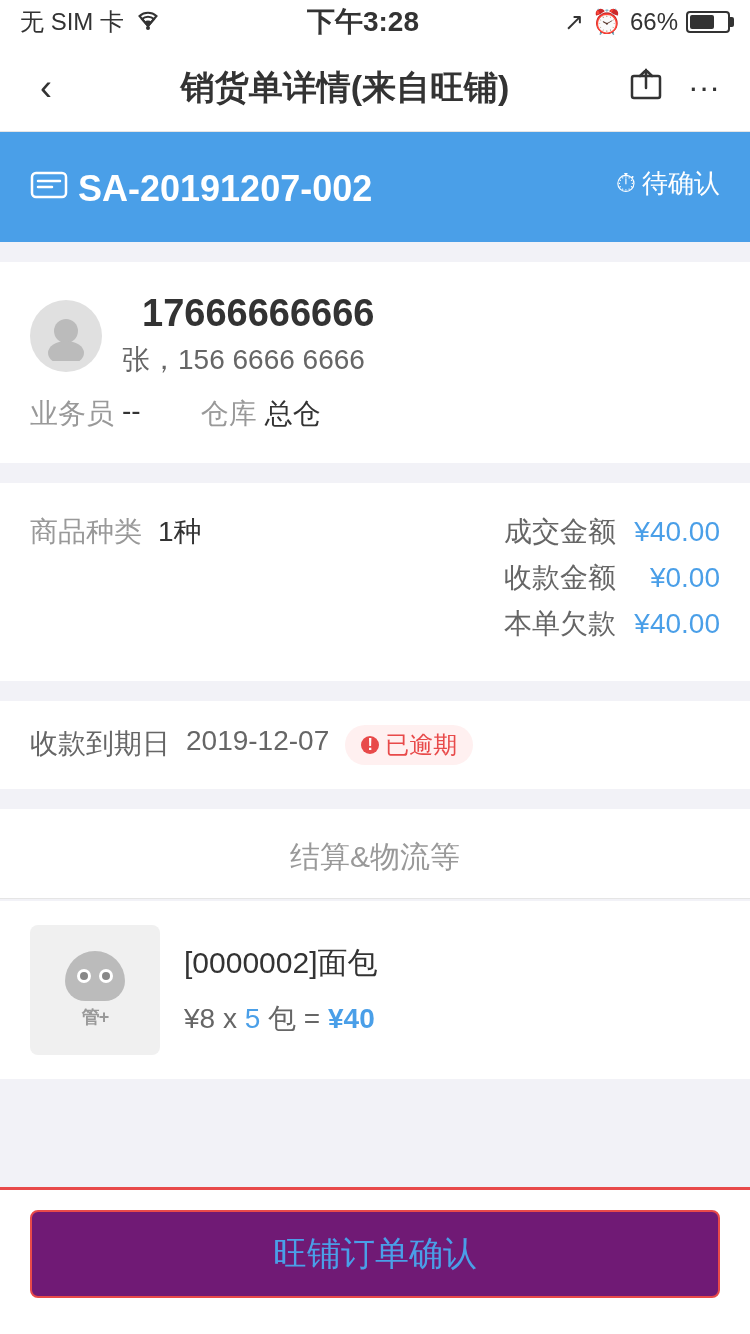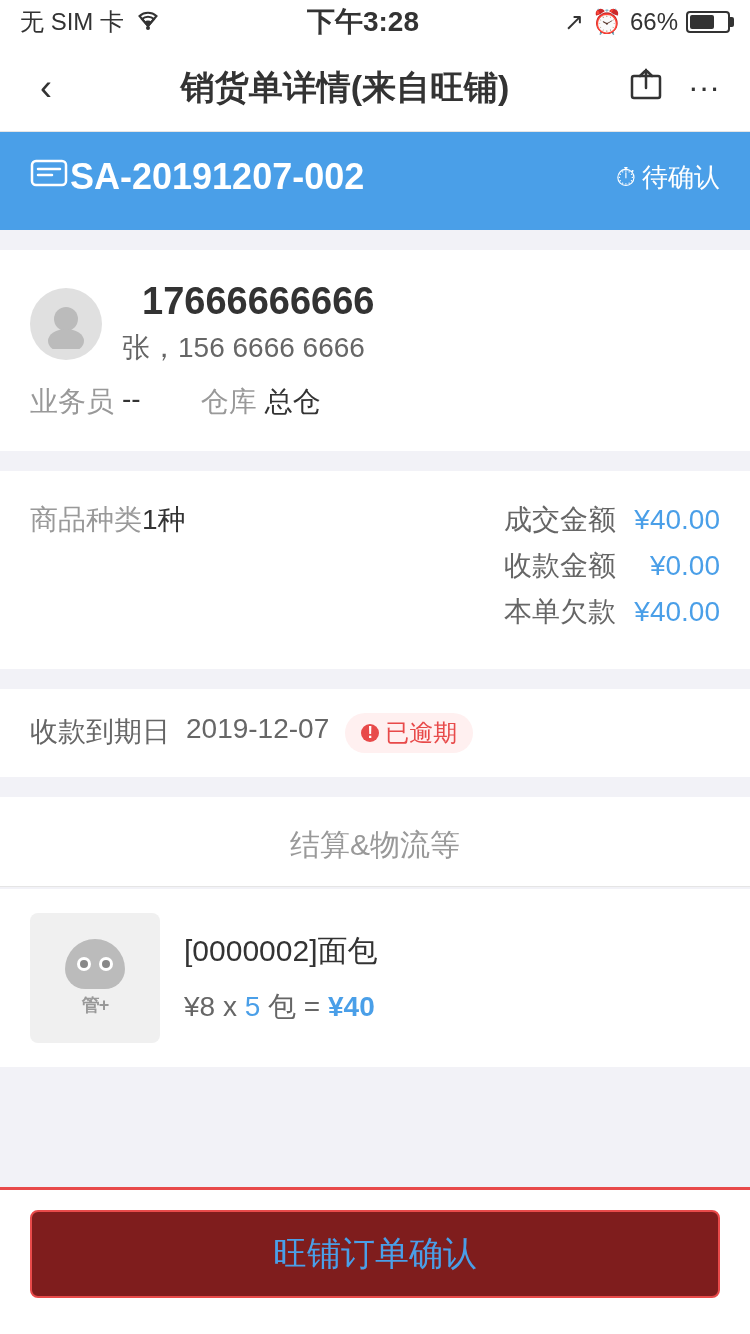--- a/index.html
+++ b/index.html
@@ -110,21 +110,22 @@
       display: flex;
       justify-content: space-between;
       align-items: center;
       margin-bottom: 12px;
     }
     .order-id {
       font-size: 36px;
       font-weight: 700;
       color: #fff;
       display: flex;
-      gap: 2px;
+      gap: 10px;
+      margin-top: 12px;
     }
     .order-status {
       font-size: 26px;
       color: #fff;
       display: flex;
       align-items: center;
       gap: 6px;
     }
     .order-date {
       font-size: 26px;
@@ -184,20 +185,21 @@
     .summary-card {
       background: #fff;
       padding: 30px;
       margin-top: 20px;
       display: flex;
       justify-content: space-between;
       align-items: flex-start;
     }
     .summary-left {
       display: flex;
+      gap: 16px;
       align-items: center;
       font-size: 28px;
       color: #666;
     }
     .summary-left-label { color: #999; }
     .summary-left-value { color: #333; }
     .summary-right {
       text-align: right;
     }
     .summary-row {
@@ -367,21 +369,21 @@
       left: 0;
       width: 750px;
       background: #fff;
       padding: 20px 30px 36px;
       border-top: 3px solid #e84a4a;
     }
     .confirm-btn {
       width: 100%;
       height: 88px;
       border: 2px solid #e84a4a;
-      background: #7f1d1d;
+      background: #701a75;
       color: #4a9fe8;
       font-size: 34px;
       font-weight: 500;
       border-radius: 8px;
       cursor: pointer;
       display: flex;
       align-items: center;
       justify-content: center;
     }
   </style>

